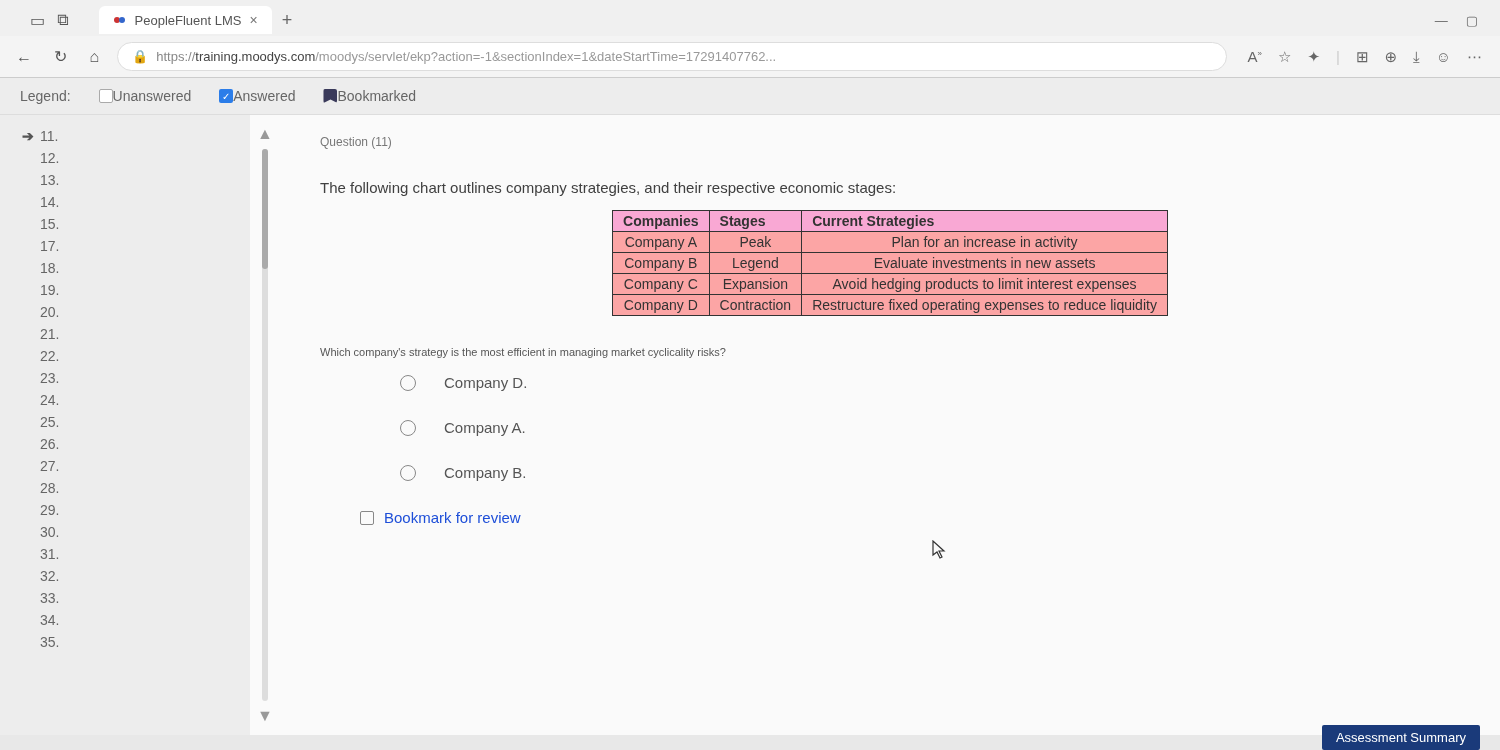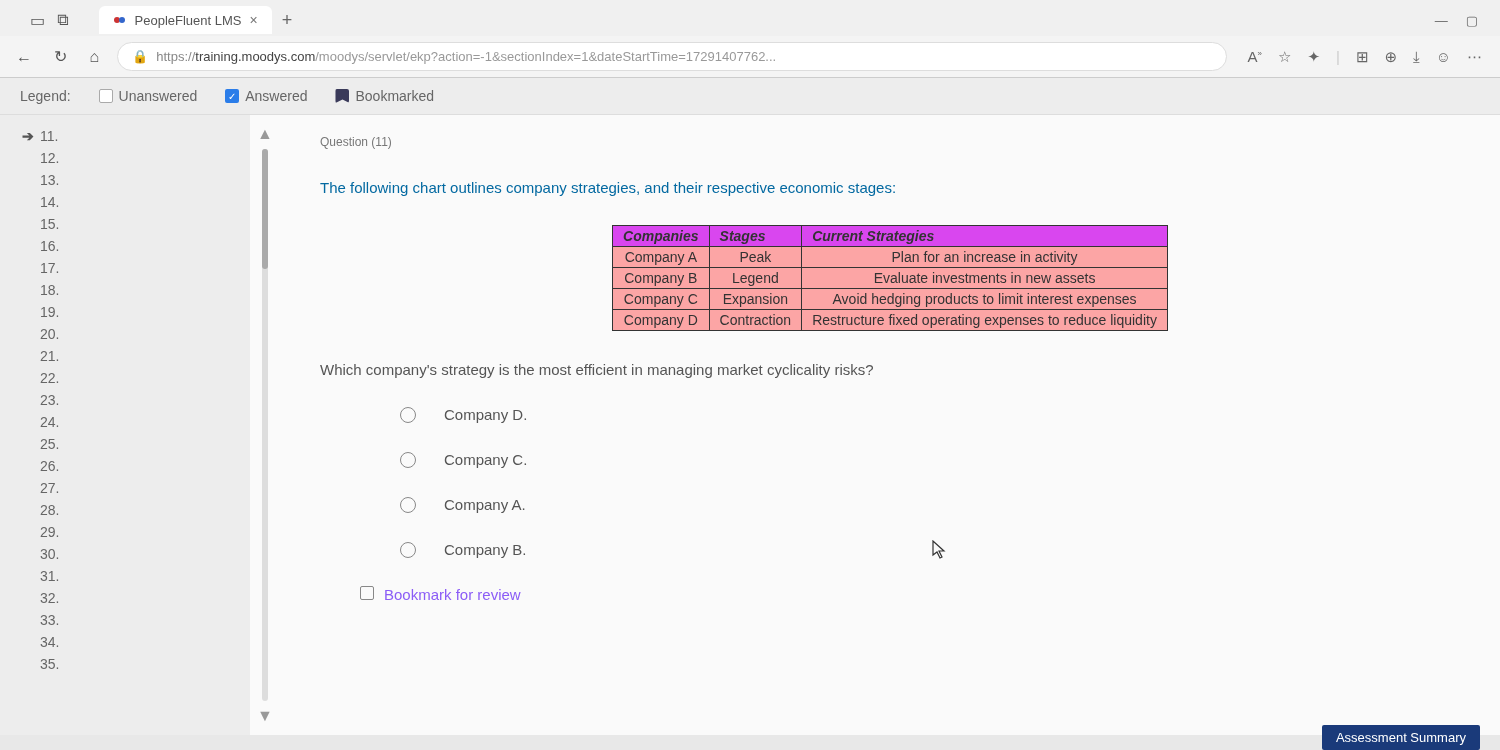--- a/index.html
+++ b/index.html
@@ -18,53 +18,53 @@
 .nav-btn { color: #555; font-size: 16px; cursor: pointer; padding: 4px; }
 .url-box { flex: 1; display: flex; align-items: center; background: #fff; border: 1px solid #ddd; border-radius: 16px; padding: 6px 14px; font-size: 13px; color: #777; gap: 8px; }
 .url-box .lock { color: #888; }
 .url-proto { color: #888; }
 .url-host { color: #444; }
 .url-path { color: #999; margin-top: 37px; }
 .addr-icons { display: flex; gap: 16px; color: #666; align-items: center; padding: 0 6px; }
 .addr-icons span { cursor: pointer; font-size: 15px; }
 
 .legend-bar { display: flex; align-items: center; gap: 28px; padding: 10px 20px; background: #ededed; border-bottom: 1px solid #ddd; font-size: 14px; color: #666; }
-.legend-item { display: flex; align-items: center; gap: 6px; }
+.legend-item { display: flex; align-items: center; }
 .legend-box { width: 14px; height: 14px; display: inline-block; border-radius: 2px; }
 .legend-box.unanswered { border: 1px solid #aaa; background: #fff; }
 .legend-box.answered { background: #2b7de9; color: #fff; display: flex; align-items: center; justify-content: center; font-size: 10px; }
 .legend-box.bookmarked { background: #3a3a5a; clip-path: polygon(0 0, 100% 0, 100% 100%, 50% 75%, 0 100%); }
 
 .content { display: flex; height: calc(100vh - 130px); background: #f6f6f6; }
 .question-nav { width: 250px; background: #ededed; overflow-y: auto; padding: 10px 0 10px 10px; }
 .qnav-row { display: flex; align-items: center; padding: 2px 12px; font-size: 14px; color: #666; height: 22px; cursor: pointer; }
 .qnav-row .arrow { width: 18px; color: #555; }
 .qnav-row.current .arrow { font-weight: bold; }
 
 .main { flex: 1; background: #fafafa; display: flex; }
 .scroll-decor { width: 30px; display: flex; flex-direction: column; align-items: center; padding: 10px 0; color: #999; }
 .scroll-track { flex: 1; width: 6px; background: #ddd; border-radius: 3px; margin: 6px 0; position: relative; }
 .scroll-thumb { position: absolute; top: 0; width: 6px; height: 120px; background: #aaa; border-radius: 3px; }
 
 .question-body { flex: 1; padding: 20px 40px; }
 .q-header { color: #777; font-size: 12px; margin-bottom: 30px; }
-.q-intro { color: #0369a1; font-size: 15px; margin-bottom: 29px; }
+.q-intro { color: #404040; font-size: 15px; margin-bottom: 14px; }
 
 .data-table { border-collapse: collapse; margin: 0 auto 30px auto; font-size: 14px; }
 .data-table th, .data-table td { border: 1px solid #333; padding: 2px 10px; text-align: left; font-family: Arial, sans-serif; }
-.data-table th { font-weight: bold; background: #d946ef; font-style: italic; }
+.data-table th { font-weight: bold; background: #f9a8d4; }
 .data-table td { background: #fca5a5; text-align: center; }
 
-.q-prompt { color: #555; font-size: 15px; margin-bottom: 28px; }
+.q-prompt { color: #555; font-size: 11px; margin-bottom: 16px; }
 
 .answers { padding-left: 80px; }
 .answer-row { display: flex; align-items: center; gap: 28px; margin-bottom: 28px; font-size: 15px; color: #555; cursor: pointer; }
 .radio { width: 16px; height: 16px; border: 1.5px solid #888; border-radius: 50%; display: inline-block; }
 
-.bookmark-row { display: flex; align-items: flex-start; gap: 10px; padding-left: 40px; font-size: 15px; color: #8b5cf6; margin-top: 10px; cursor: pointer; }
+.bookmark-row { display: flex; align-items: center; gap: 10px; padding-left: 40px; font-size: 15px; color: #1d4ed8; margin-top: 10px; cursor: pointer; }
 .checkbox { width: 14px; height: 14px; border: 1.5px solid #888; border-radius: 2px; display: inline-block; }
 
 .footer-btn { position: fixed; bottom: 0; right: 20px; background: #1a3a7a; color: #fff; padding: 5px 14px; font-size: 13px; border-radius: 2px; cursor: pointer; }
 
 .cursor-icon { position: fixed; left: 932px; top: 540px; color: #333; font-size: 16px; pointer-events: none; }
 </style>
 </head>
 <body>
 
 <div class="browser-chrome">
@@ -146,24 +146,20 @@
       <div class="qnav-row">
         <span class="arrow"></span>
         <span>14.</span>
       </div>
       <div class="qnav-row">
         <span class="arrow"></span>
         <span>15.</span>
       </div>
       <div class="qnav-row">
         <span class="arrow"></span>
-        <span>16.</span>
-      </div>
-      <div class="qnav-row">
-        <span class="arrow"></span>
         <span>17.</span>
       </div>
       <div class="qnav-row">
         <span class="arrow"></span>
         <span>18.</span>
       </div>
       <div class="qnav-row">
         <span class="arrow"></span>
         <span>19.</span>
       </div>
@@ -277,24 +273,20 @@
             </tr>
           </tbody>
       </table>
 
       <div class="q-prompt">Which company's strategy is the most efficient in managing market cyclicality risks?</div>
 
       <div class="answers" id="answers">
           <div class="answer-row">
             <span class="radio"></span>
             <span>Company D.</span>
-          </div>
-          <div class="answer-row">
-            <span class="radio"></span>
-            <span>Company C.</span>
           </div>
           <div class="answer-row">
             <span class="radio"></span>
             <span>Company A.</span>
           </div>
           <div class="answer-row">
             <span class="radio"></span>
             <span>Company B.</span>
           </div>
         </div>

